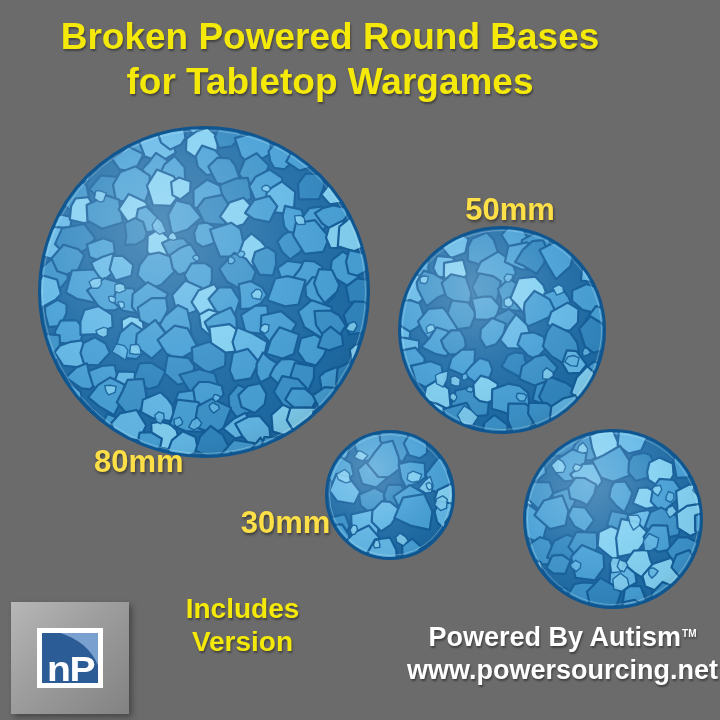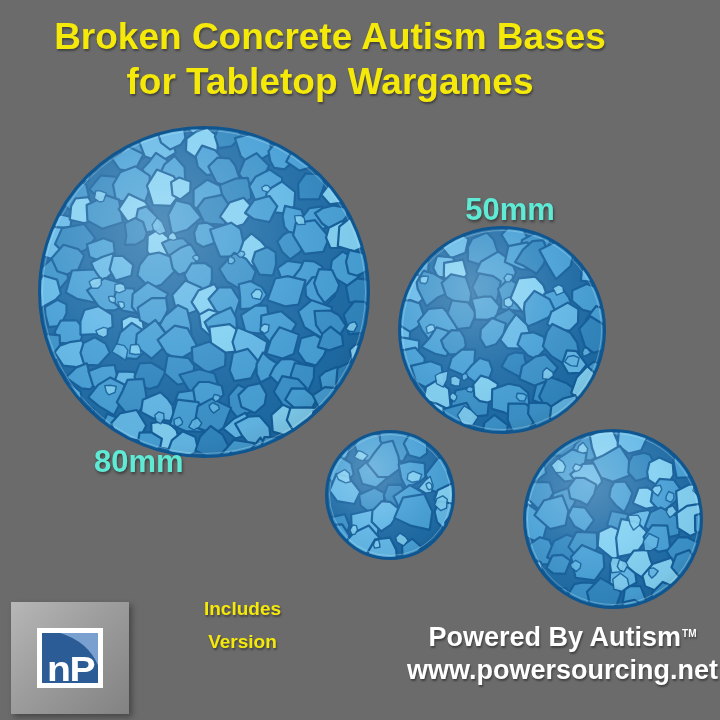--- a/index.html
+++ b/index.html
@@ -14,38 +14,38 @@
     position:absolute;left:0;top:14px;width:660px;
     text-align:center;
     color:#f5e90a;
     font-size:37px;font-weight:700;
     line-height:45px;
     letter-spacing:0px;
     text-shadow:1px 2px 2px rgba(35,35,35,0.55);
   }
   .mmlabel{
     position:absolute;
-    color:#5eead4;
+    color:#fde047;
     font-size:31px;font-weight:700;
     text-shadow:1px 2px 3px rgba(0,0,0,0.45);
     white-space:nowrap;
   }
   .lbl-80{left:58px;top:444px;margin-left:36px;}
   .lbl-50{left:460px;top:192px;width:100px;text-align:center;}
   .lbl-30{left:238px;top:505px;width:95px;text-align:center;}
   .lbl-40{left:613px;top:399px;width:100px;text-align:center;}
   svg.base{position:absolute;display:block;}
   .base-80{left:38px;top:126px;width:332px;height:332px;}
   .base-50{left:398px;top:226px;width:208px;height:208px;}
   .base-30{left:325px;top:430px;width:130px;height:130px;}
   .base-40{left:523px;top:429px;width:180px;height:180px;}
   .includes{
     position:absolute;left:140px;top:592px;width:205px;
     text-align:center;
-    color:#f5e90a;font-size:19px;font-weight:700;
+    color:#f5e90a;font-size:28px;font-weight:700;
     line-height:33px;
     text-shadow:1px 2px 2px rgba(35,35,35,0.55);
   }
   .footer{
     position:absolute;left:405px;top:617px;width:315px;
     text-align:center;
     color:#ffffff;font-size:27px;font-weight:700;
     line-height:33px;
     text-shadow:1px 2px 2px rgba(0,0,0,0.4);
     white-space:nowrap;
@@ -65,21 +65,21 @@
     padding:5px;
   }
   .logo-white svg{display:block;width:100%;height:100%;}
 </style>
 </head>
 <body>
 
 <div class="canvas" style="background: rgb(107, 107, 107);">
 
   <div class="title">
-    <div>Broken Concrete Autism Bases</div>
+    <div>Broken Powered Round Bases</div>
     <div>for Tabletop Wargames</div>
   </div>
 
   <svg class="base base-80" viewBox="0 0 332 332">
       <defs>
         <clipPath id="clip7">
           <circle cx="166" cy="166" r="165"></circle>
         </clipPath>
         <radialGradient id="shine7" cx="0.36" cy="0.3" r="0.85">
           <stop offset="0" stop-color="#ffffff" stop-opacity="0.25"></stop>
@@ -664,20 +664,21 @@
         <polygon points="150.3,86.0 146.8,88.6 143.4,83.0 144.8,78.8 149.7,76.7 153.9,82.5" fill="#82d0f2" stroke="#145f9c" stroke-width="1.4" stroke-linejoin="round" opacity="0.9"></polygon>
         <polygon points="137.3,56.2 138.8,60.4 135.1,66.9 131.1,63.9 128.8,60.4 131.3,57.3" fill="#82d0f2" stroke="#145f9c" stroke-width="1.4" stroke-linejoin="round" opacity="0.9"></polygon>
         <circle cx="90" cy="90" r="90" fill="url(#shine58)"></circle>
       </g>
       <circle cx="90" cy="90" r="88.5" fill="none" stroke="#0f5690" stroke-width="3"></circle>
       <circle cx="90" cy="90" r="85.5" fill="none" stroke="#bfe8fa" stroke-width="1" stroke-opacity="0.35"></circle>
     </svg>
 
   <div class="mmlabel lbl-80">80mm</div>
   <div class="mmlabel lbl-50">50mm</div>
+  <div class="mmlabel lbl-30">30mm</div>
 
   <div class="includes">
     <div>Includes</div>
     <div>Version</div>
   </div>
 
   <div class="footer">
     <div><span>Powered By Autism</span><sup>TM</sup></div>
     <div>www.powersourcing.net</div>
   </div>

